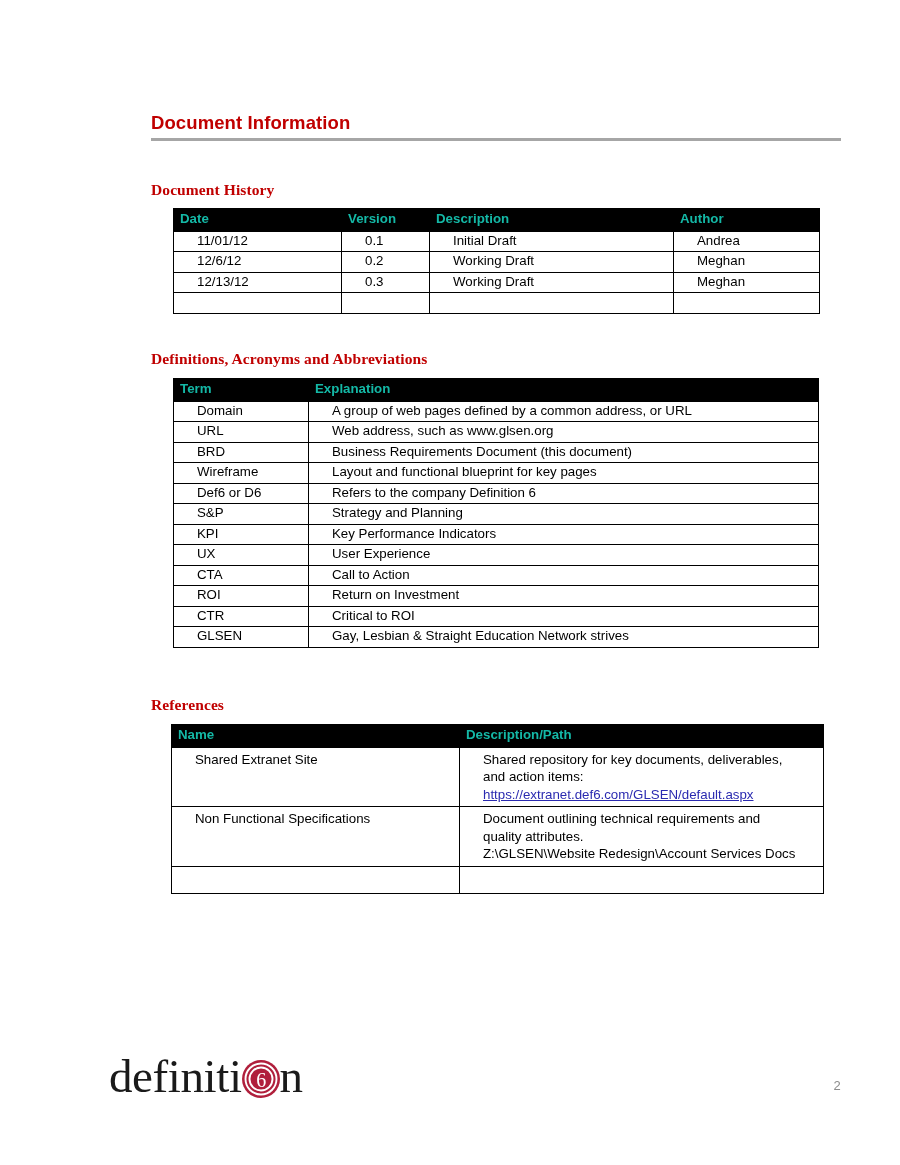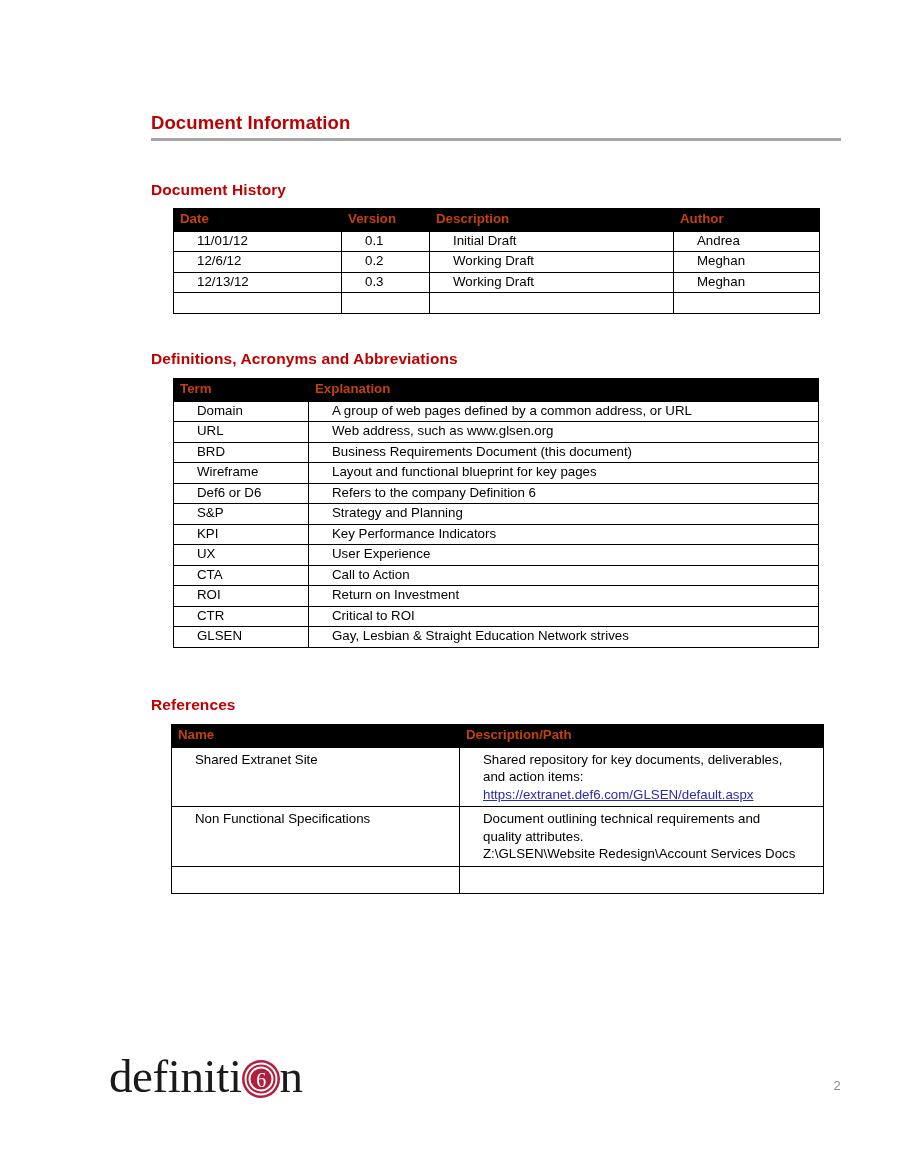--- a/index.html
+++ b/index.html
@@ -44,41 +44,42 @@
     background: #a6a6a6;
   }
   .h2 {
     position: absolute;
     left: 104px;
     font-size: 15.5px;
     font-weight: bold;
     color: #c00000;
     letter-spacing: 0.1px;
     white-space: nowrap;
+    font-family: Liberation Serif, serif;
   }
 
   
   table.doc-table {
     position: absolute;
     border-collapse: collapse;
     font-size: 13.3px;
     color: #000000;
     table-layout: fixed;
   }
   table.doc-table th,
   table.doc-table td {
     border: 1px solid #000000;
     vertical-align: top;
     text-align: left;
     padding: 1px 5px 2px 6px;
     line-height: 16.5px;
   }
   table.doc-table thead th {
     background: #000000;
-    color: #c2410c;
+    color: #14b8a6;
     font-weight: bold;
     padding-top: 2px;
     padding-bottom: 3px;
   }
   table.doc-table td {
     background: #ffffff;
     padding-left: 23px;
   }
   .empty-row td {
     height: 17px;

